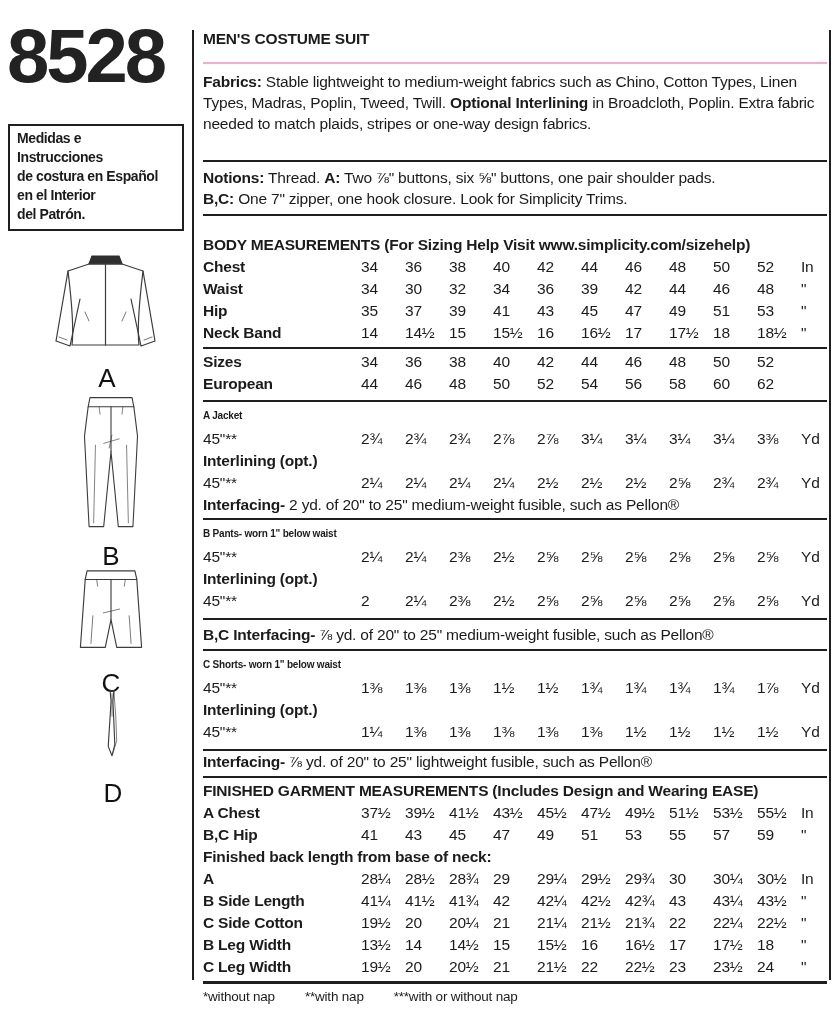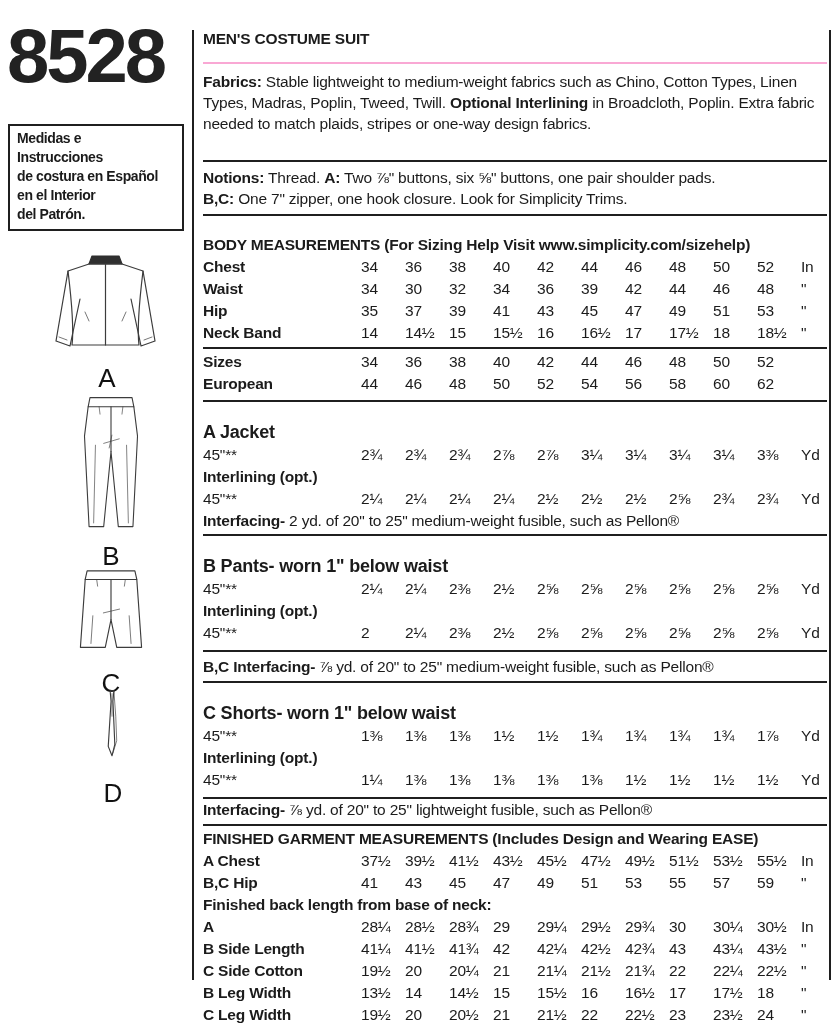--- a/index.html
+++ b/index.html
@@ -59,21 +59,21 @@
   hr.r2  { margin-top:5px;  }
   hr.r3  { margin-top:3px;  }
   hr.r4  { margin-top:5px;  }
   hr.r5  { margin-top:3px;  }
   hr.r6  { margin-top:6px;  }
   hr.r7  { margin-top:4px;  }
   hr.r8  { margin-top:6px;  }
   hr.r9  { margin-top:4px;  }
   hr.r10 { margin-top:3px; border-top-width:3px; }
   .sechead { font-size:15.5px; font-weight:bold; line-height:18px; margin-top:20px; }
-  .subhead { font-size:18px; font-weight:bold; line-height:20px; margin-top:20px; }
+  .subhead { font-size:10px; font-weight:bold; line-height:20px; margin-top:4px; }
   .rows { margin-top:2px; width:630px; }
   .mrow {
     display:grid; grid-template-columns:158px repeat(10,44px) minmax(0,1fr);
     height:22px; line-height:22px; font-size:15.5px;
   }
   .mrow .lbl  { white-space:nowrap; }
   .mrow .lbl.full { grid-column:1 / -1; }
   .mrow .cell { white-space:nowrap; }
   .mrow .unit { white-space:nowrap; }
   .footnotes { display:flex; gap:30px; margin-top:4px; font-size:13.5px; line-height:18px; }

